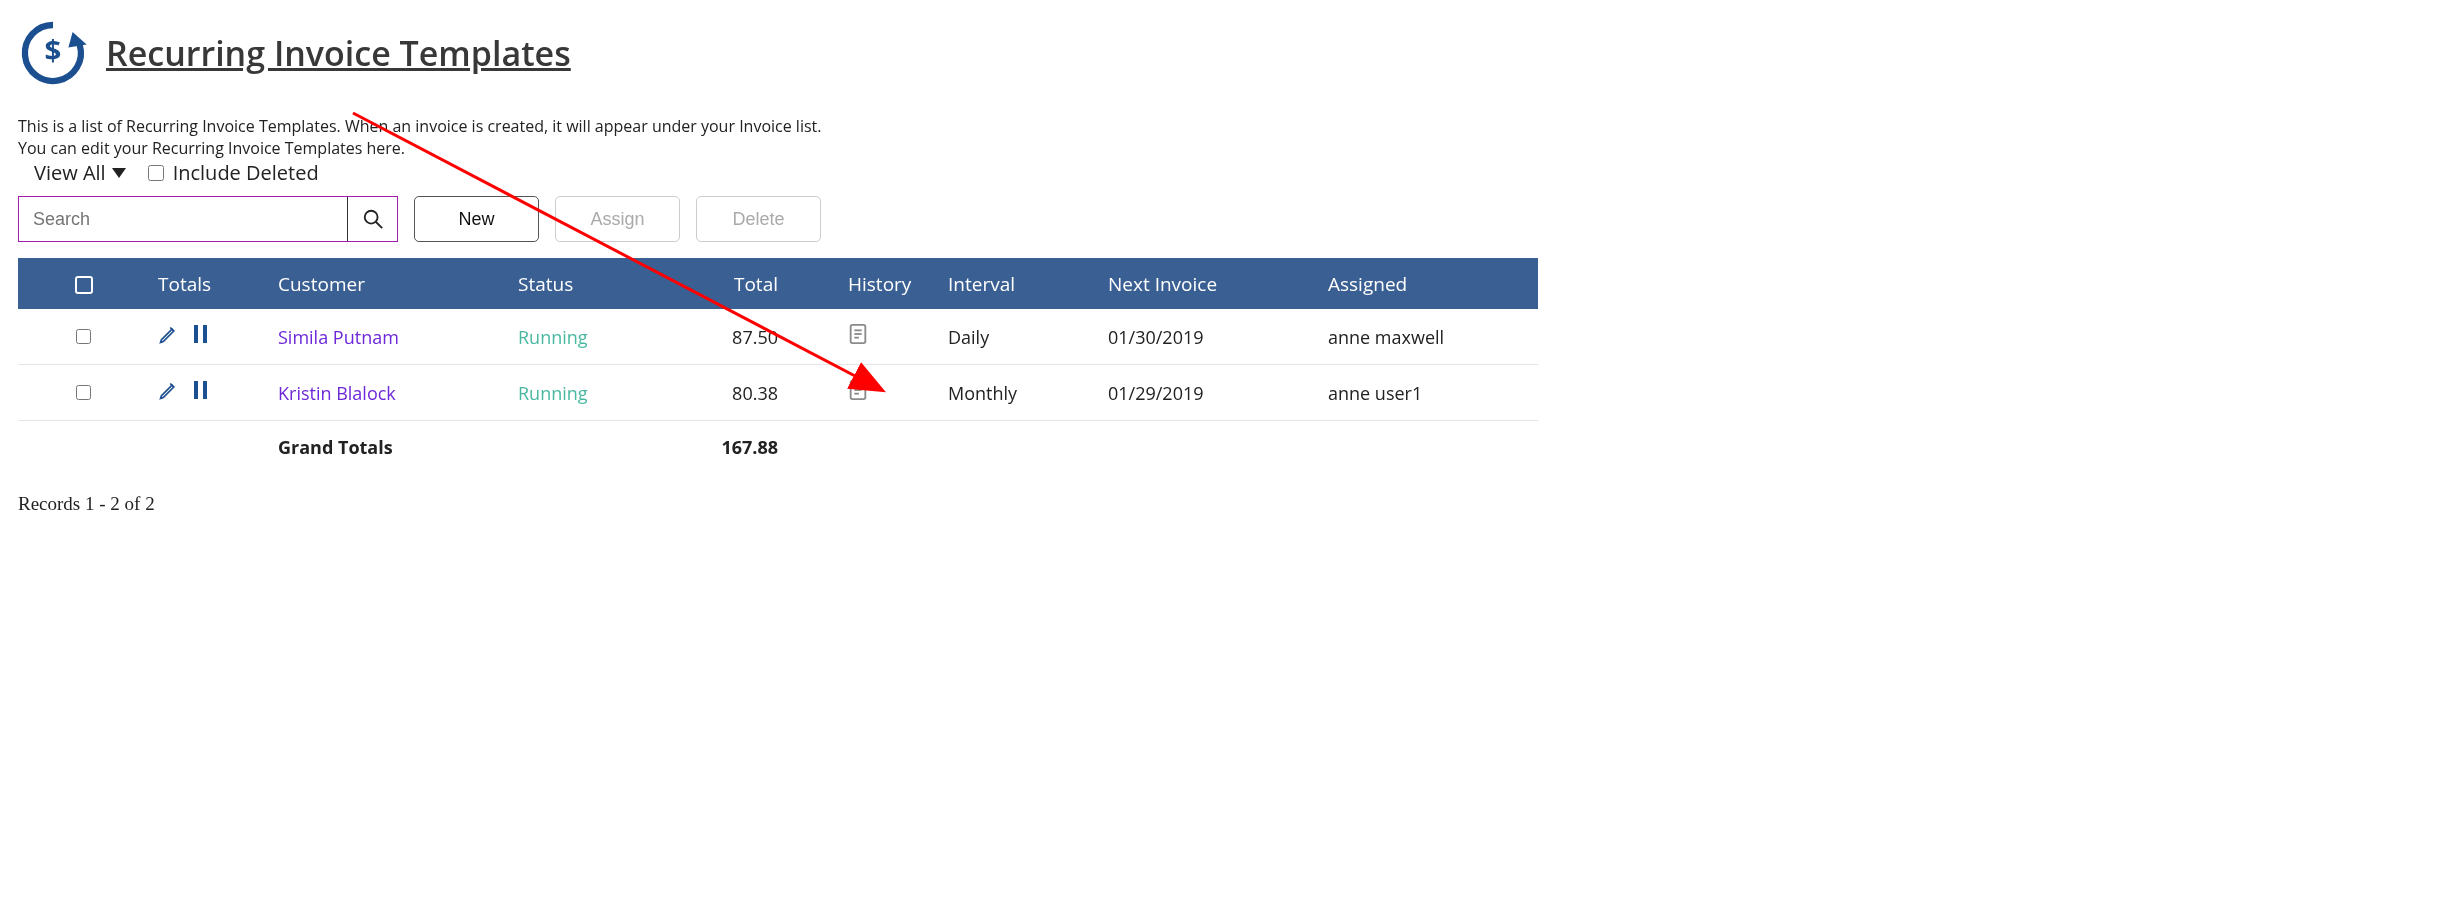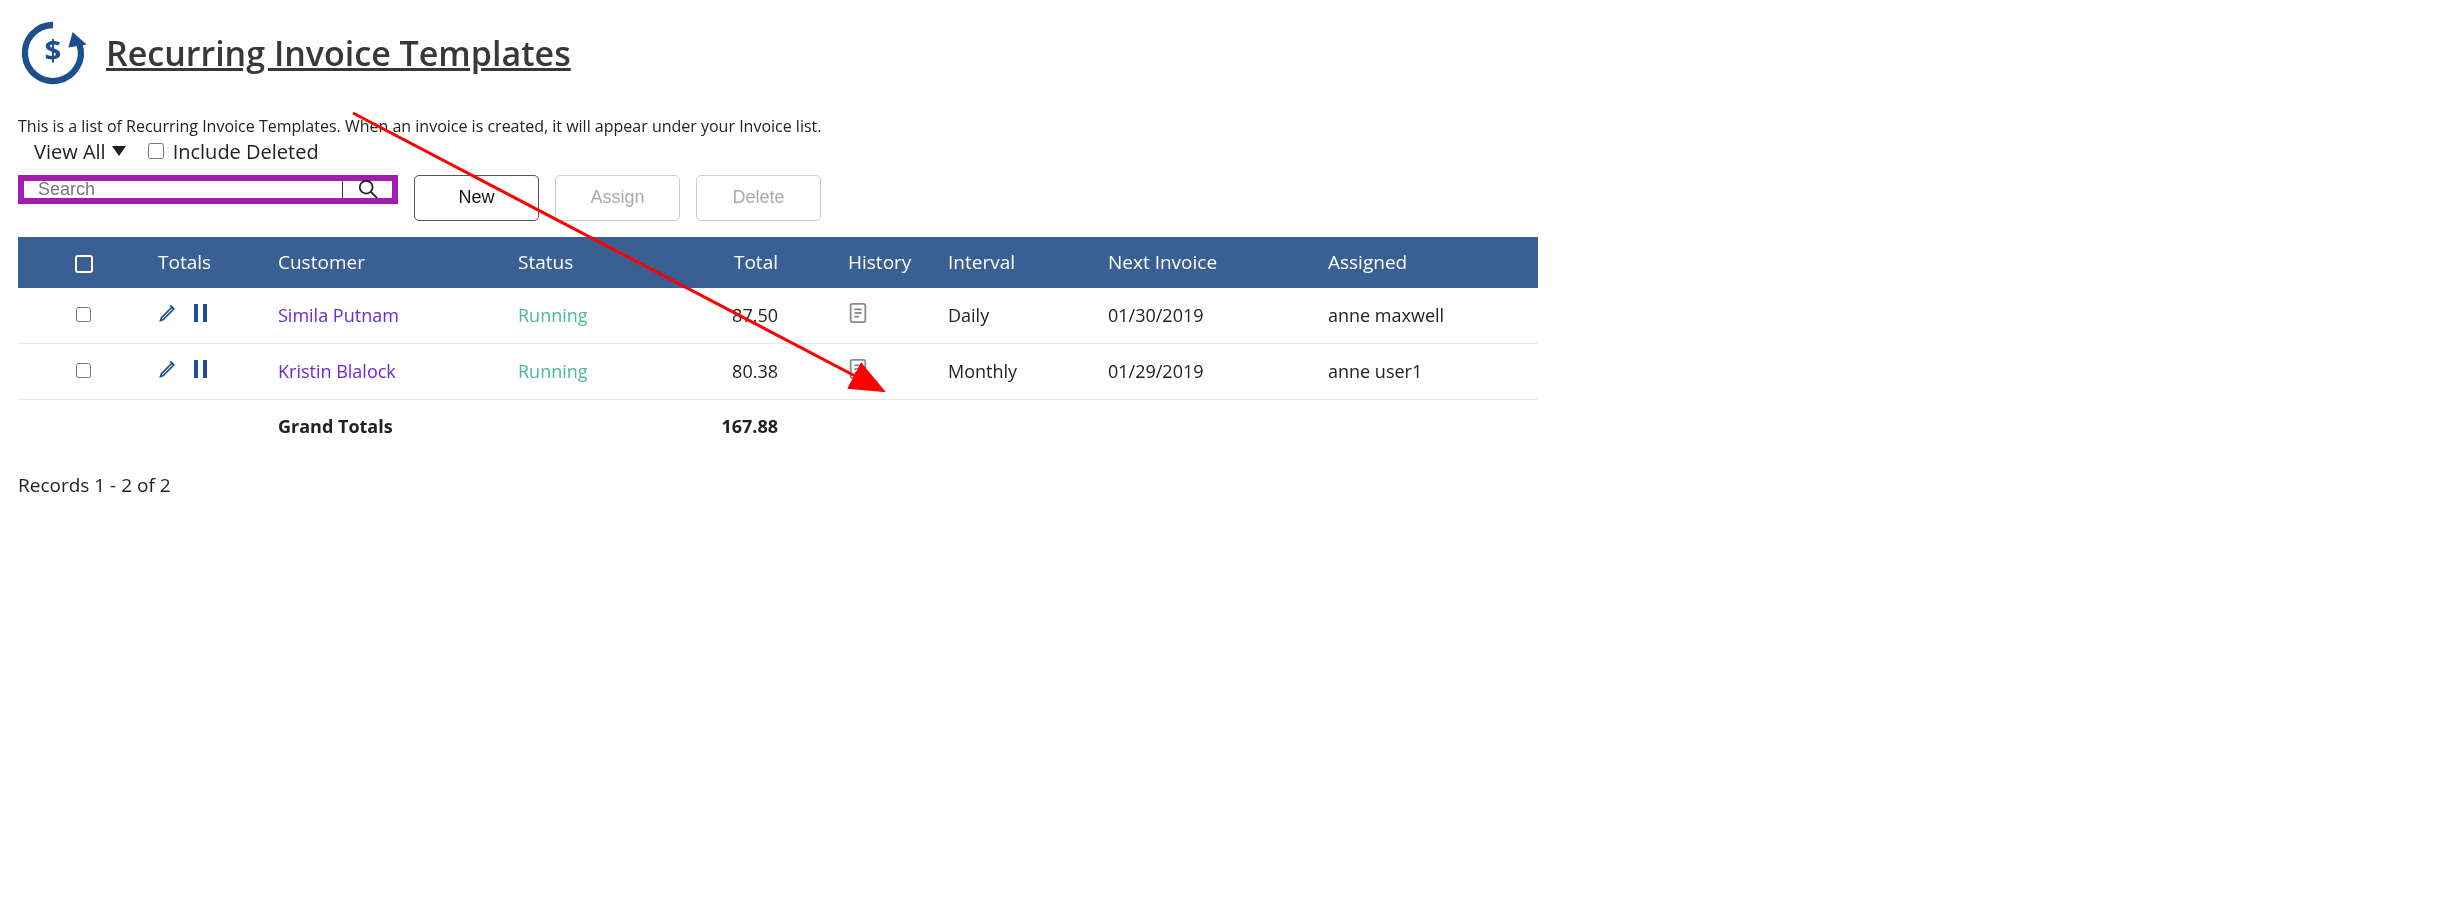--- a/index.html
+++ b/index.html
@@ -16,21 +16,21 @@
   .page-icon { width: 70px; height: 70px; flex: 0 0 auto; }
   .page-title { font-size: 34px; font-weight: 600; color: #383838; text-decoration: underline; }
   .intro { font-size: 16px; font-weight: 400; line-height: 1.35; }
 
   .filter-row { display: flex; align-items: center; gap: 18px; margin-bottom: 10px; padding-left: 16px; }
   .view-all { font-size: 20px; display: inline-flex; align-items: center; gap: 6px; cursor: pointer; }
   .include-deleted { display: inline-flex; align-items: center; gap: 6px; font-size: 20px; }
   .include-deleted input { width: 16px; height: 16px; }
 
   .action-row { display: flex; gap: 16px; margin-bottom: 16px; }
-  .search-group { display: flex; border: 6px solid #a21caf; height: 29px; width: 380px; }
+  .search-group { display: flex; border: 1px solid #a21caf; height: 46px; width: 380px; }
   .search-group input {
     flex: 1; border: none; outline: none; padding: 0 14px; font-size: 18px;
   }
   .search-group .search-btn {
     width: 50px; border: none; border-left: 1px solid #333; background: #fff;
     display: flex; align-items: center; justify-content: center; cursor: pointer;
   }
   .btn {
     height: 46px; border: 1px solid #999; border-radius: 5px; background: #fff;
     font-size: 18px; font-weight: 400; width: 125px; cursor: pointer;
@@ -53,21 +53,21 @@
     appearance: none; width: 18px; height: 18px; border: 2px solid #fff;
     border-radius: 3px; background: transparent; cursor: pointer; vertical-align: middle;
   }
   .row-check { width: 15px; height: 15px; cursor: pointer; }
   .actions-cell { display: inline-flex; gap: 14px; align-items: center; }
   .link { color: #6d28d9; cursor: pointer; }
   .running { color: #48b8a0; }
   .total-cell { text-align: right; padding-right: 60px; }
   .hist-icon { cursor: pointer; display:inline-flex; }
 
-  .records { font-size: 19px; margin-top: 20px; }
+  .records { font-size: 19px; margin-top: 20px; font-family: Liberation Serif, serif; }
 
   .arrow-annot {
     position: absolute; left: 330px; top: 90px; pointer-events: none;
   }
 </style>
 </head>
 <body>
 
 <div class="container">
 
@@ -75,20 +75,21 @@
     <svg class="page-icon" viewBox="0 0 100 100">
       <path d="M50 10 A40 40 0 1 0 88 38" fill="none" stroke="#1b4f8f" stroke-width="9"></path>
       <polygon points="78,20 98,38 72,42" fill="#1b4f8f"></polygon>
       <text x="50" y="62" text-anchor="middle" font-size="42" font-weight="700" fill="#1b4f8f">$</text>
     </svg>
     <div class="page-title">Recurring Invoice Templates</div>
   </div>
 
   <div class="intro">
     <div>This is a list of Recurring Invoice Templates. When an invoice is created, it will appear under your Invoice list.</div>
+    <div>You can edit your Recurring Invoice Templates here.</div>
   </div>
 
   <div class="filter-row">
     <span class="view-all">
       <span>View All</span>
       <svg width="14" height="10" viewBox="0 0 14 10">
           <polygon points="0,0 14,0 7,10" fill="#222"></polygon>
         </svg>
     </span>
     <label class="include-deleted">

